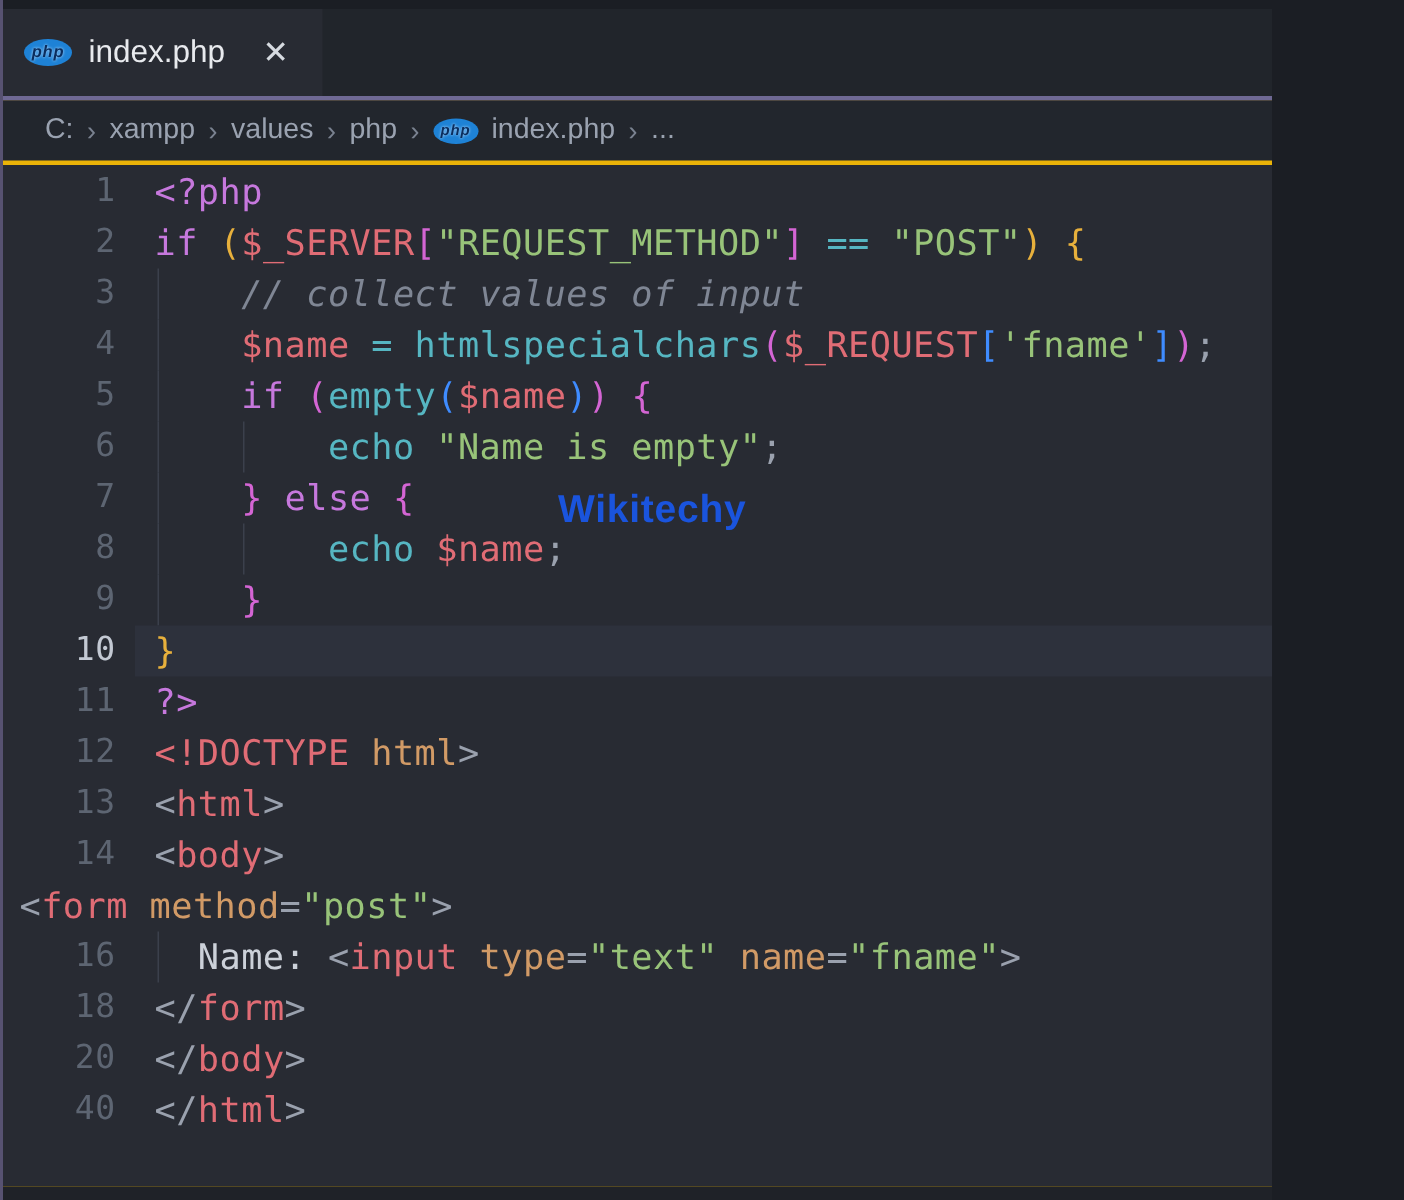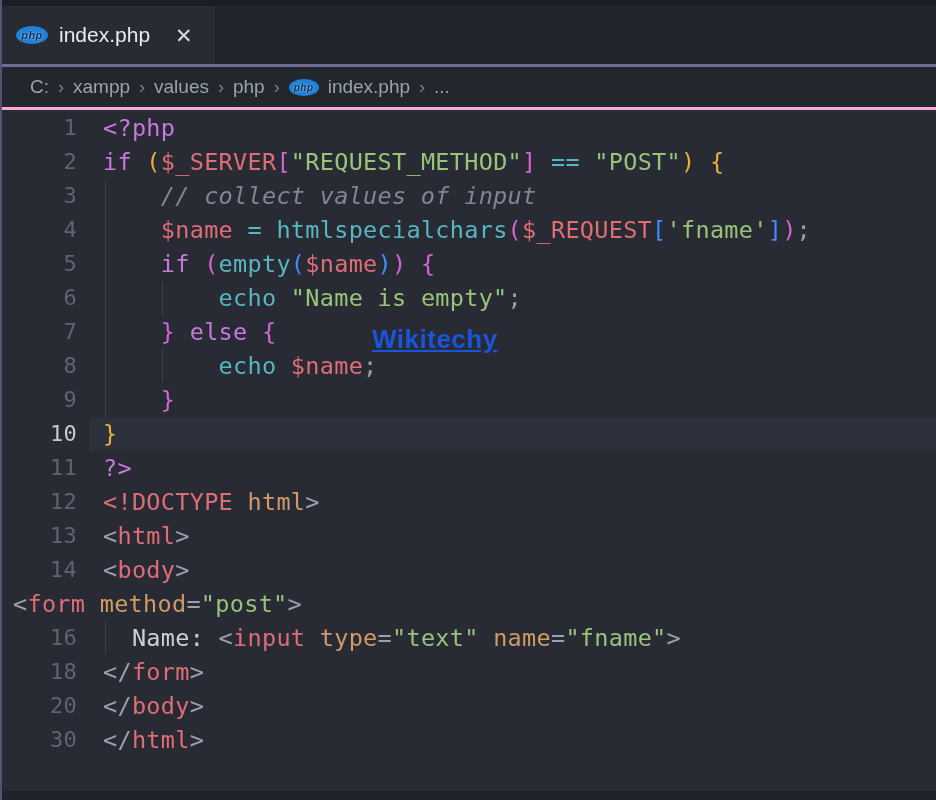--- a/index.html
+++ b/index.html
@@ -1,18 +1,18 @@
 <!DOCTYPE html>
 <html><head>
 <meta charset="utf-8">
 <style>
   * { margin:0; padding:0; box-sizing:border-box; }
   html,body { width:936px; height:800px; background:#1b1e24; overflow:hidden;
               font-family:"Liberation Sans", sans-serif; }
-  .window { position:relative; width:936px; height:800px; background:#f9a8d4; }
+  .window { position:relative; width:848px; height:800px; background:#eab308; }
 
   
   .top-strip { height:6px; background:#1b1e24; }
   .tabbar { height:61px; background:#21252b; display:flex; align-items:stretch;
             border-bottom:3px solid #6f6994; }
   .tab { width:215px; background:#282b33; display:flex; align-items:center;
          padding:0 16px; gap:11px; cursor:pointer; }
   .php-badge { flex:none; width:32px; height:18px; background:#1e82d6; border-radius:50%;
                display:flex; align-items:center; justify-content:center;
                color:#0a2d5e; font-weight:bold; font-style:italic; font-size:11px;
@@ -46,21 +46,21 @@
   .tok-cyan   { color:#56b6c2; }
   .tok-orange { color:#d19a66; }
   .tok-comment{ color:#7f8694; font-style:italic; }
   .tok-punct  { color:#9aa1ae; }
   .tok-fg     { color:#ccd1d9; }
   .tok-gold   { color:#e7b03c; }
   .tok-orchid { color:#d465d4; }
   .tok-blue   { color:#3f8cff; }
 
   .watermark { position:absolute; left:372px; top:324px; color:#1a54dd;
-               font-size:26px; font-weight:bold; letter-spacing:0.5px;text-decoration:underline; }
+               font-size:26px; font-weight:bold; letter-spacing:0.5px; }
   .left-edge { position:absolute; left:0; top:0; bottom:0; width:2px; background:#575271; }
   .bottom-strip { position:absolute; left:0; right:0; bottom:0; height:9px; background:#1f2228; }
 </style>
 </head>
 <body>
 
 <div class="window">
 
   <div class="top-strip"></div>
 
@@ -165,21 +165,21 @@
       </div>
       <div class="line">
         <div class="gutter">18</div>
         <div class="code"><span class="tok-punct">&lt;/</span><span class="tok-red">form</span><span class="tok-punct">&gt;</span></div>
       </div>
       <div class="line">
         <div class="gutter">20</div>
         <div class="code"><span class="tok-punct">&lt;/</span><span class="tok-red">body</span><span class="tok-punct">&gt;</span></div>
       </div>
       <div class="line">
-        <div class="gutter">30</div>
+        <div class="gutter">40</div>
         <div class="code"><span class="tok-punct">&lt;/</span><span class="tok-red">html</span><span class="tok-punct">&gt;</span></div>
       </div>
     </div>
 
   <div class="watermark">Wikitechy</div>
 
   <div class="bottom-strip"></div>
   <div class="left-edge"></div>
 </div>
 

